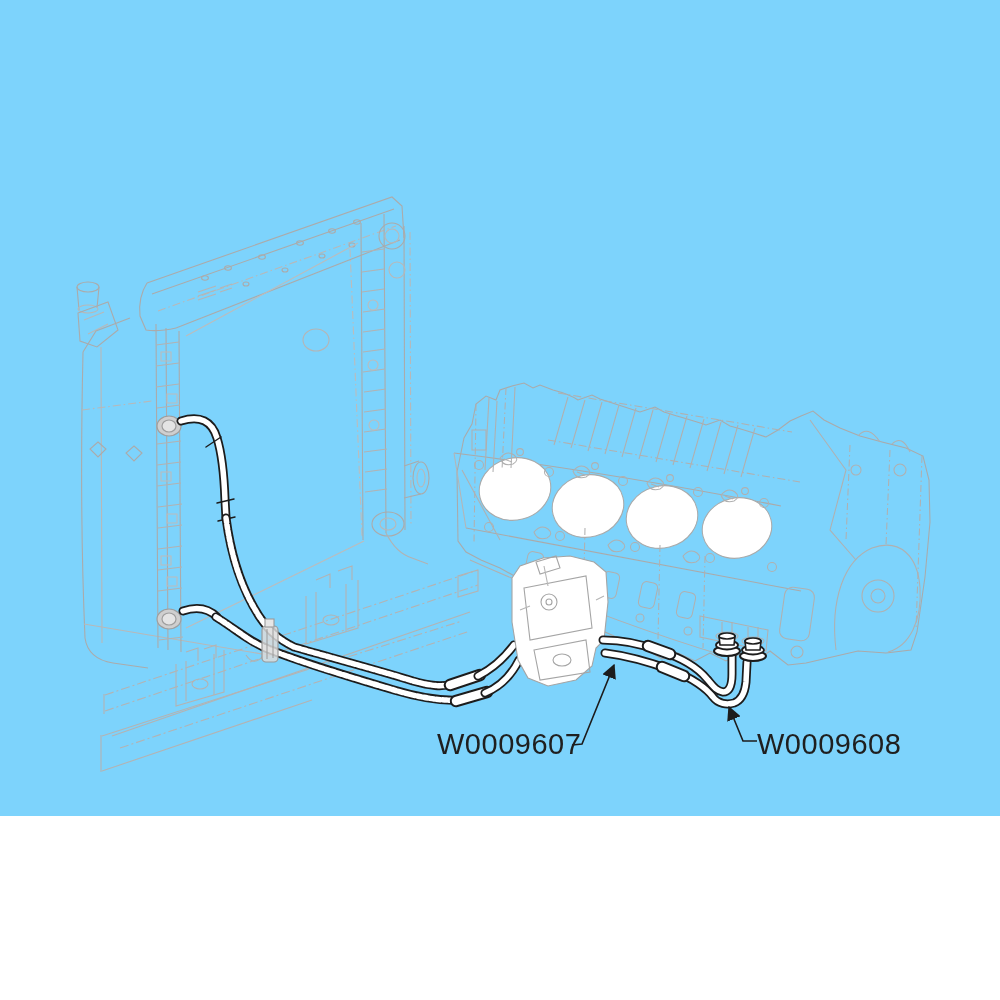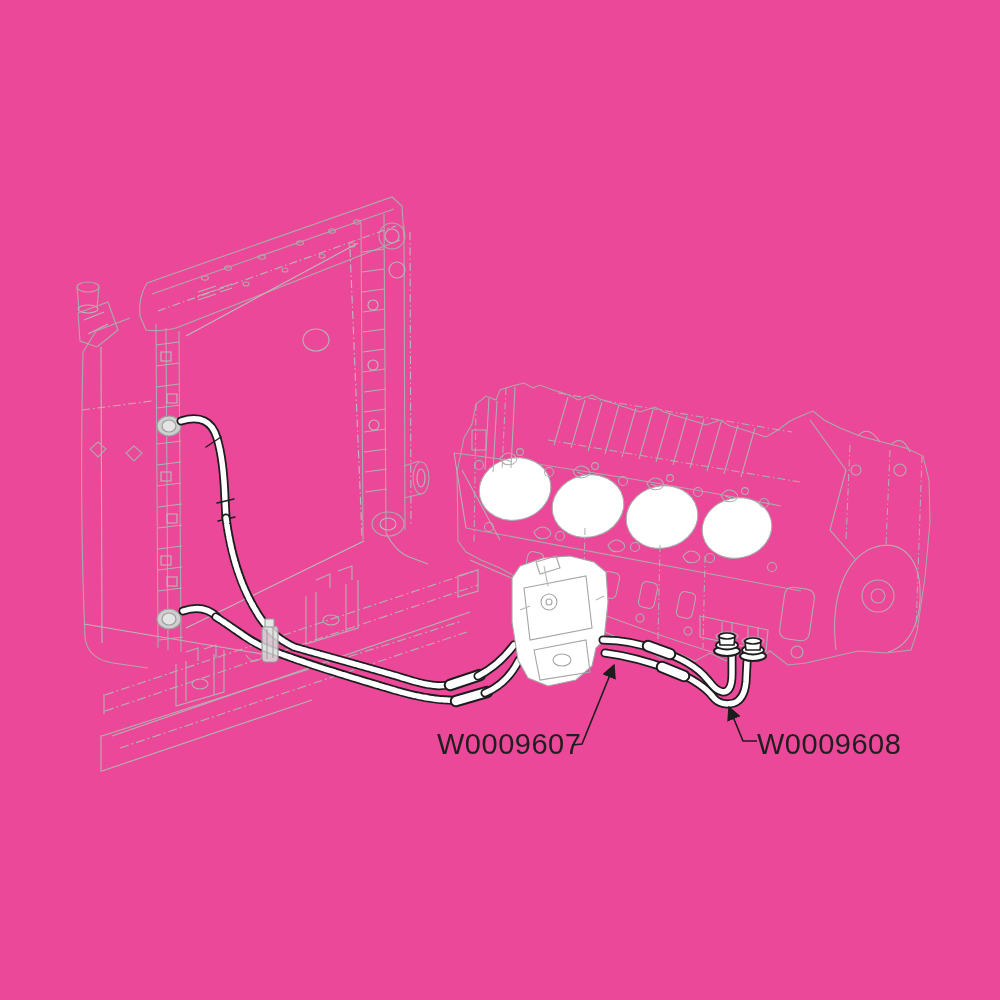--- a/index.html
+++ b/index.html
@@ -1,16 +1,16 @@
 <!DOCTYPE html>
 <html><head>
 <meta charset="utf-8">
 <style>
   html,body{margin:0;padding:0;background:#ffffff;}
-  .stage{position:relative;width:1000px;height:1000px;background:#ec4899;overflow:hidden;
+  .stage{position:relative;width:1000px;height:816px;background:#7dd3fc;overflow:hidden;
          font-family:"Liberation Sans", sans-serif;text-decoration:underline;}
   svg{position:absolute;inset:0;}
   text.callout{font-family:"Liberation Sans", sans-serif;font-size:29px;letter-spacing:.5px;}
 </style>
 </head>
 <body>
 
 <div class="stage">
 <svg width="1000" height="1000" viewBox="0 0 1000 1000">
   <defs>

